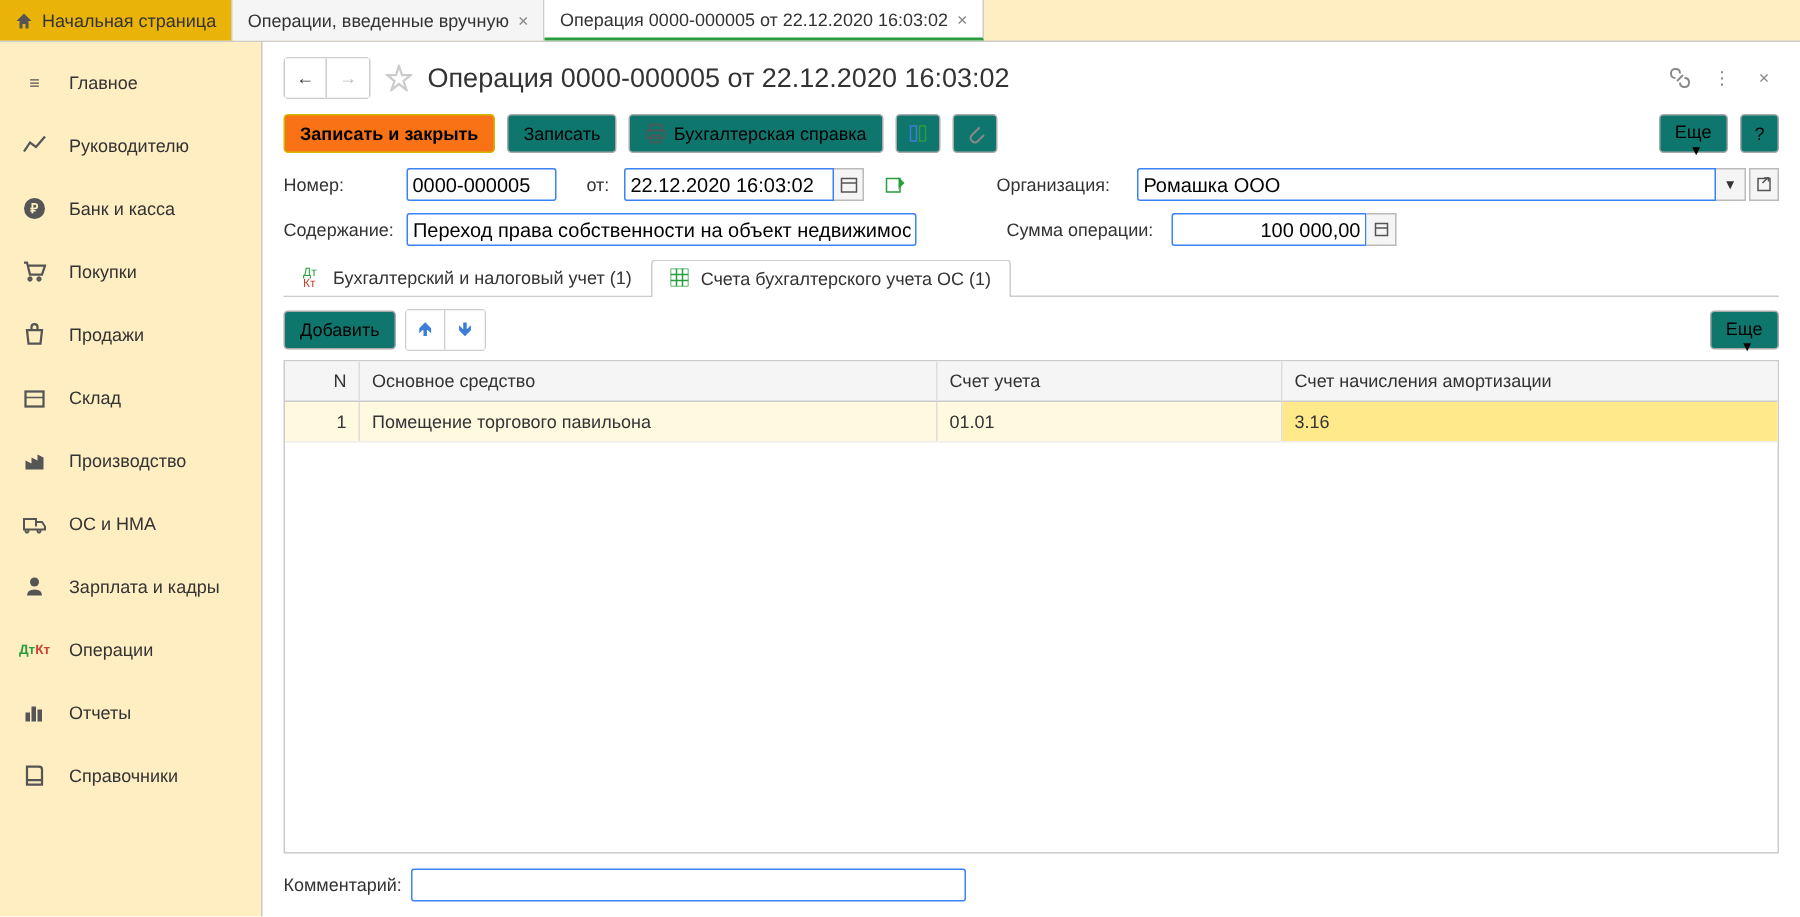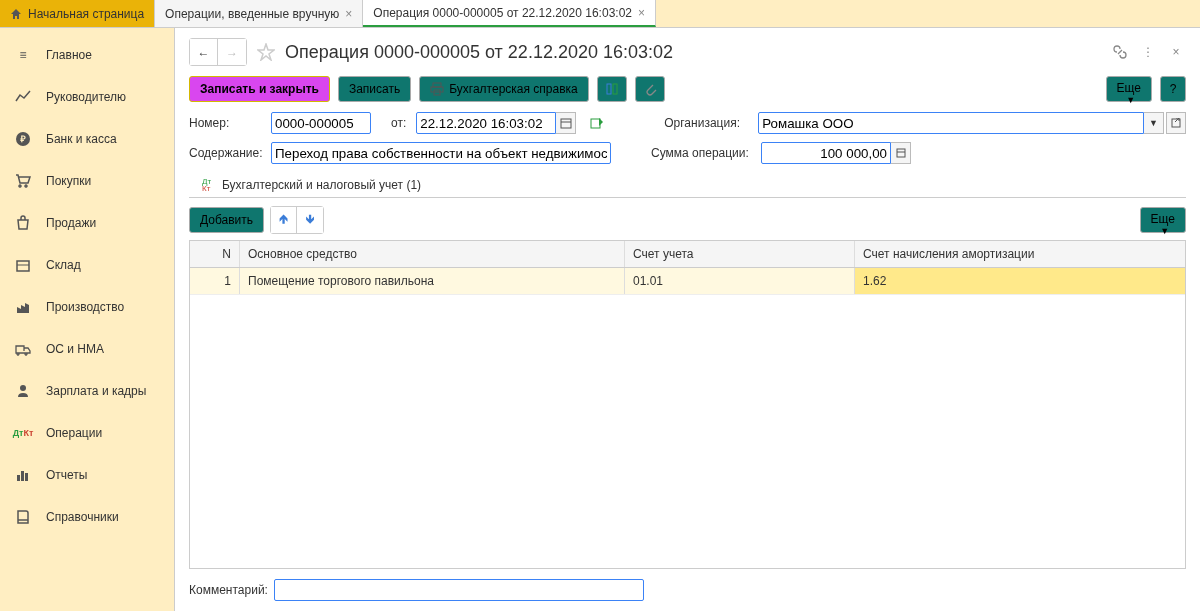--- a/index.html
+++ b/index.html
@@ -16,21 +16,21 @@
 .content { flex: 1; display: flex; flex-direction: column; padding: 10px 14px; }
 .header-row { display: flex; align-items: center; gap: 6px; margin-bottom: 10px; }
 .nav-btn { width: 28px; height: 26px; border: 1px solid #ccc; background: #fff; border-radius: 3px; display: flex; align-items: center; justify-content: center; cursor: pointer; }
 .nav-btn.disabled { color: #bbb; }
 .star-btn { width: 26px; height: 26px; display: flex; align-items: center; justify-content: center; color: #ccc; cursor: pointer; }
 .title { font-size: 18px; font-weight: normal; flex: 1; }
 .header-right { display: flex; gap: 8px; align-items: center; }
 .icon-btn { width: 20px; height: 20px; display: flex; align-items: center; justify-content: center; color: #888; cursor: pointer; }
 .toolbar { display: flex; align-items: center; gap: 8px; margin-bottom: 10px; }
 .btn { border: 1px solid #aaa; background: #0f766e; padding: 4px 10px; border-radius: 3px; cursor: pointer; font-size: 12px; height: 26px; display: flex; align-items: center; }
-.btn-primary { background: #d946ef; border-color: #d4b800; font-weight: bold; }
+.btn-primary { background: #f97316; border-color: #d4b800; font-weight: bold; }
 .btn-more { margin-left: auto; flex-direction: column; }
 .btn-help { width: 26px; justify-content: center; padding: 4px 0; }
 .form-row { display: flex; align-items: center; gap: 10px; margin-bottom: 8px; }
 .form-label { color: #333; }
 .form-input { border: 1px solid #3b82f6; padding: 3px 3px; height: 22px; border-radius: 2px; background: #fff; }
 .form-input-group { display: flex; align-items: center; }
 .input-btn { width: 20px; height: 22px; border: 1px solid #bbb; border-left: none; background: #f5f5f5; display: flex; align-items: center; justify-content: center; cursor: pointer; font-size: 10px; }
 .tab-strip { display: flex; border-bottom: 1px solid #ccc; margin-bottom: 8px; }
 .tab { display: flex; align-items: center; gap: 6px; padding: 5px 12px; border: 1px solid transparent; border-bottom: none; cursor: pointer; background: #fff; }
 .tab.active { border-color: #ccc; background: #fff; border-radius: 3px 3px 0 0; position: relative; top: 1px; }
@@ -256,37 +256,49 @@
               <rect x="1" y="1" width="8" height="8" stroke="#555" fill="none"></rect>
               <path d="M4 4 L8 0 M5 0 L8 0 L8 3" stroke="#555" fill="none"></path>
             </svg>
           </div>
       </div>
     </div>
 
     <div class="form-row">
       <span class="form-label" style="width:72px;">Содержание:</span>
       <input class="form-input" style="width: 340px;" value="Переход права собственности на объект недвижимости">
-      <span class="form-label" style="margin-left:30px;width:100px;">Сумма операции:</span>
+      <span class="form-label" style="margin-left:50px;width:100px;">Сумма операции:</span>
       <div class="form-input-group">
         <input class="form-input" style="width: 130px; text-align: right; border-radius: 2px 0px 0px 2px;" value="100 000,00">
         <div class="input-btn">
             <svg width="10" height="10" viewBox="0 0 10 10">
               <rect x="1" y="1" width="8" height="8" stroke="#555" fill="none"></rect>
               <line x1="1" y1="4" x2="9" y2="4" stroke="#555"></line>
             </svg>
           </div>
       </div>
     </div>
 
     <div class="tab-strip">
       <div class="tab">
         <span class="tab-icon" style="font-size:8px;line-height:7px;"><span style="color:#2a9d3f;">Дт</span><br><span style="color:#c43;">Кт</span></span>
         <span>Бухгалтерский и налоговый учет (1)</span>
       </div>
+      <div class="tab active">
+        <span class="tab-icon">
+            <svg width="12" height="12" viewBox="0 0 12 12">
+              <rect x="0" y="0" width="12" height="12" fill="none" stroke="#2a9d3f"></rect>
+              <line x1="0" y1="4" x2="12" y2="4" stroke="#2a9d3f"></line>
+              <line x1="0" y1="8" x2="12" y2="8" stroke="#2a9d3f"></line>
+              <line x1="4" y1="0" x2="4" y2="12" stroke="#2a9d3f"></line>
+              <line x1="8" y1="0" x2="8" y2="12" stroke="#2a9d3f"></line>
+            </svg>
+          </span>
+        <span>Счета бухгалтерского учета ОС (1)</span>
+      </div>
     </div>
 
     <div class="grid-toolbar">
       <button class="btn">Добавить</button>
       <div style="display:flex;border:1px solid #ccc;border-radius:3px;">
         <div class="arrow-btn" style="border:none;border-right:1px solid #ccc;border-radius:0;">🡹</div>
         <div class="arrow-btn" style="border:none;border-radius:0;">🡻</div>
       </div>
       <button class="btn btn-more">
           <span>Еще</span>
@@ -298,21 +310,21 @@
       <div class="grid-header">
         <div class="grid-cell col-n">N</div>
         <div class="grid-cell col-asset">Основное средство</div>
         <div class="grid-cell col-acct">Счет учета</div>
         <div class="grid-cell col-dep">Счет начисления амортизации</div>
       </div>
       <div class="grid-row selected">
         <div class="grid-cell col-n">1</div>
         <div class="grid-cell col-asset">Помещение торгового павильона</div>
         <div class="grid-cell col-acct">01.01</div>
-        <div class="grid-cell col-dep">1.62</div>
+        <div class="grid-cell col-dep">3.16</div>
       </div>
     </div>
 
     <div class="comment-row">
       <span class="form-label">Комментарий:</span>
       <input class="form-input comment-input" value="" style="">
     </div>
   </div>
 </div>
 

